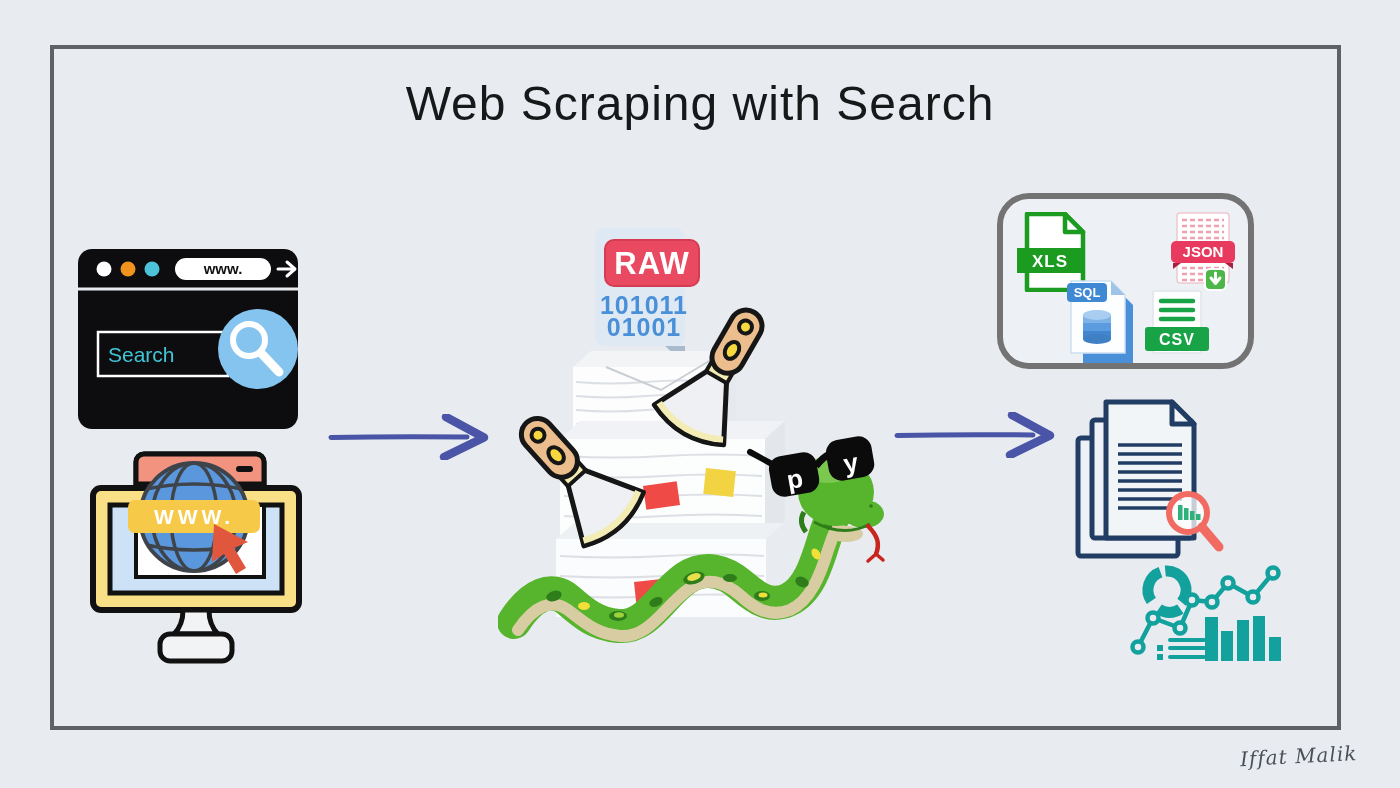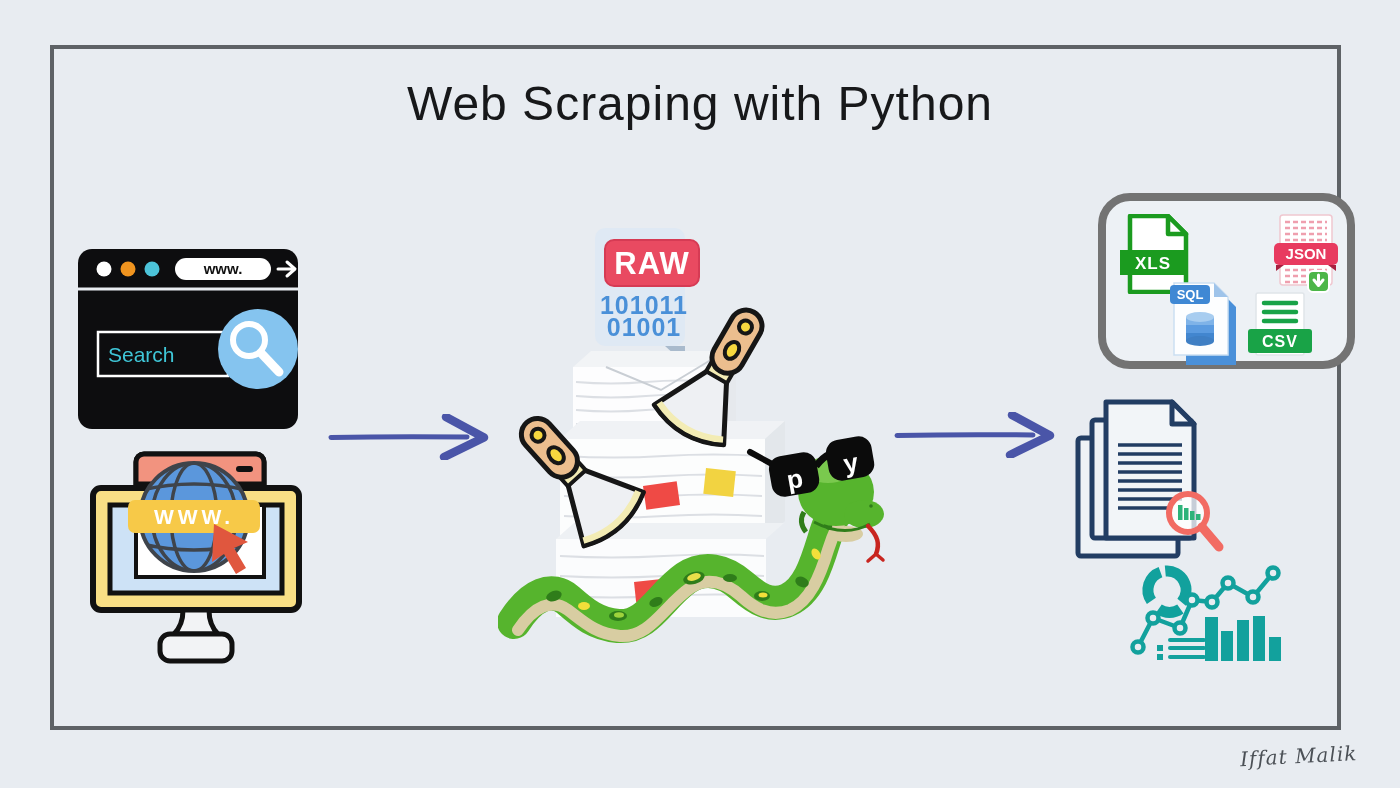--- a/index.html
+++ b/index.html
@@ -12,39 +12,39 @@
   .abs{position:absolute;}
   .frame{
     left:50px;top:45px;width:1291px;height:685px;
     border:4px solid #5e6266;box-sizing:border-box;
   }
   .title{
     left:0;right:0;top:76px;text-align:center;
     font-size:48px;font-weight:500;color:#17181a;letter-spacing:1px;
   }
   .formats-box{
-    left:1098px;top:193px;width:257px;height:176px;
-    background:#edf1f5;border:8px solid #737373;border-radius:32px;
+    left:997px;top:193px;width:257px;height:176px;
+    background:#edf1f5;border:6px solid #737373;border-radius:32px;
     box-sizing:border-box;
   }
   .formats-box svg{position:absolute;}
   .signature{
     left:1240px;top:744px;width:120px;
     font-family:"DejaVu Serif", serif;font-style:italic;
     font-size:20px;color:#4b5056;letter-spacing:1px;
     transform:rotate(-3deg);white-space:nowrap;
   }
   svg text{font-family:"Liberation Sans", sans-serif;}
 </style>
 </head>
 <body>
 
 <div class="abs frame"></div>
 
-<div class="abs title">Web Scraping with Python</div>
+<div class="abs title">Web Scraping with Search</div>
 
 <svg class="abs" style="left:327px;top:414px" width="170" height="46" viewBox="0 0 170 46">
   <path d="M4,23.5 C50,22.5 100,22.5 140,23" stroke="#4a55a8" stroke-width="5" fill="none" stroke-linecap="round"></path>
   <path d="M119,3 L157,23.5 L117,43" stroke="#4a55a8" stroke-width="8.5" fill="none" stroke-linecap="round" stroke-linejoin="round"></path>
 </svg>
 
 <svg class="abs" style="left:893px;top:412px" width="170" height="46" viewBox="0 0 170 46">
   <path d="M4,23.5 C50,22.5 100,22.5 140,23" stroke="#4a55a8" stroke-width="5" fill="none" stroke-linecap="round"></path>
   <path d="M119,3 L157,23.5 L117,43" stroke="#4a55a8" stroke-width="8.5" fill="none" stroke-linecap="round" stroke-linejoin="round"></path>
 </svg>

